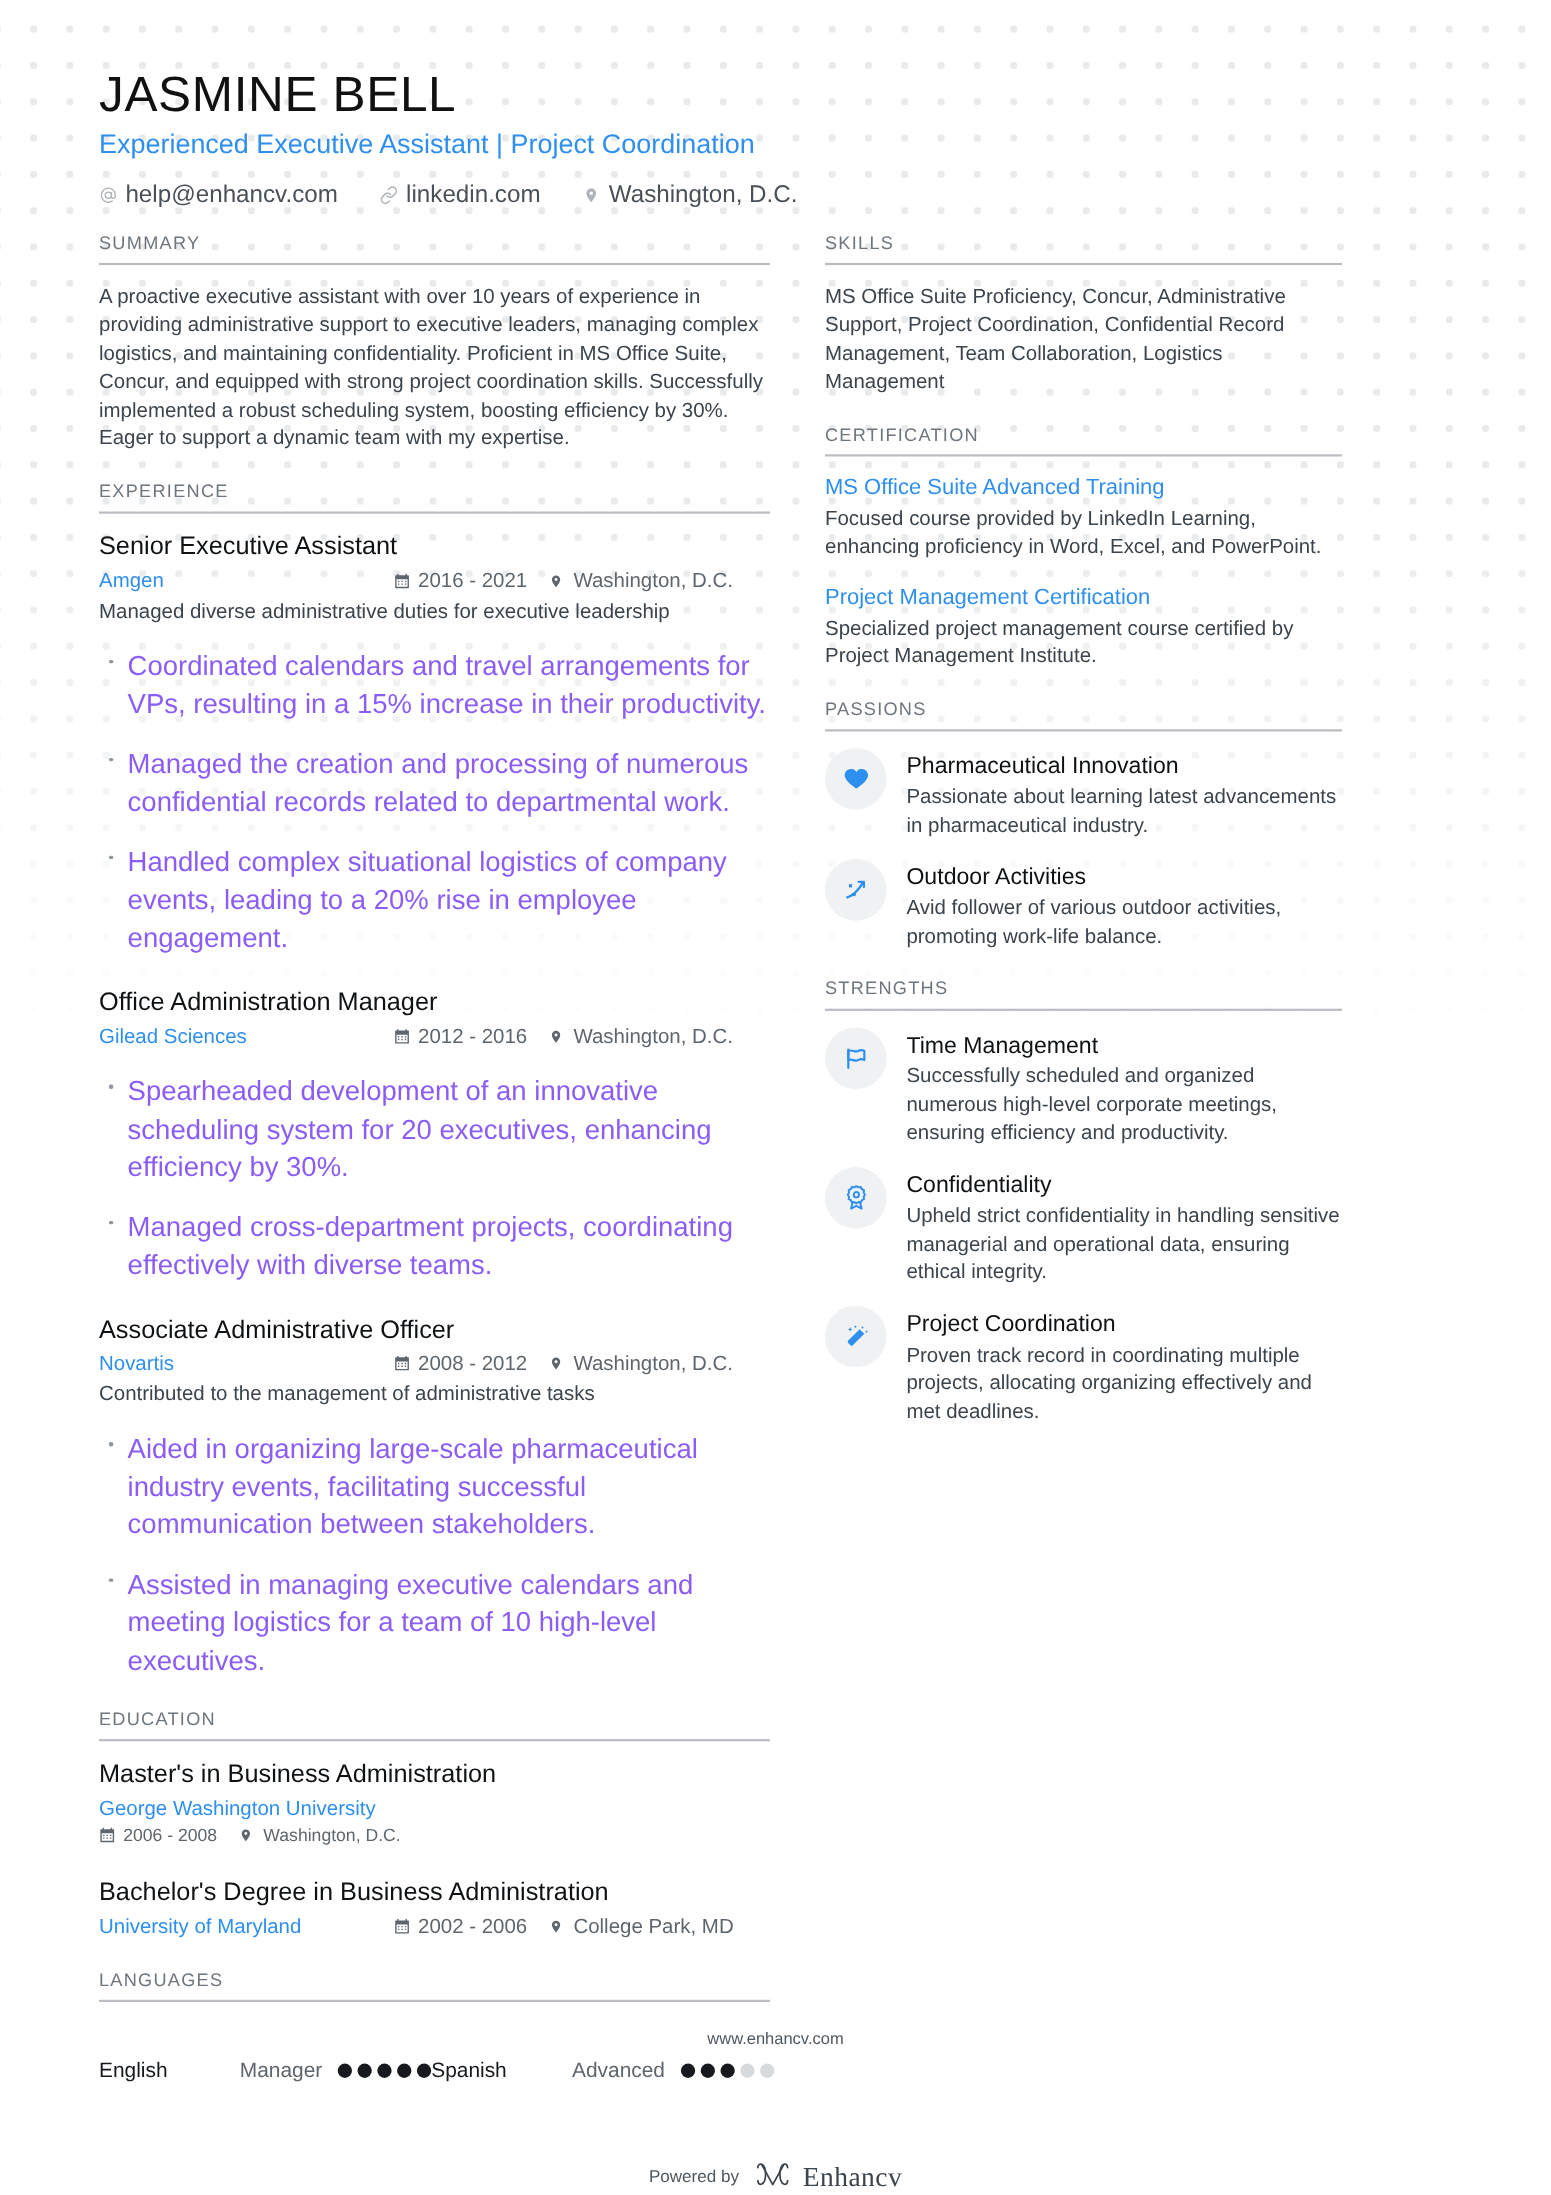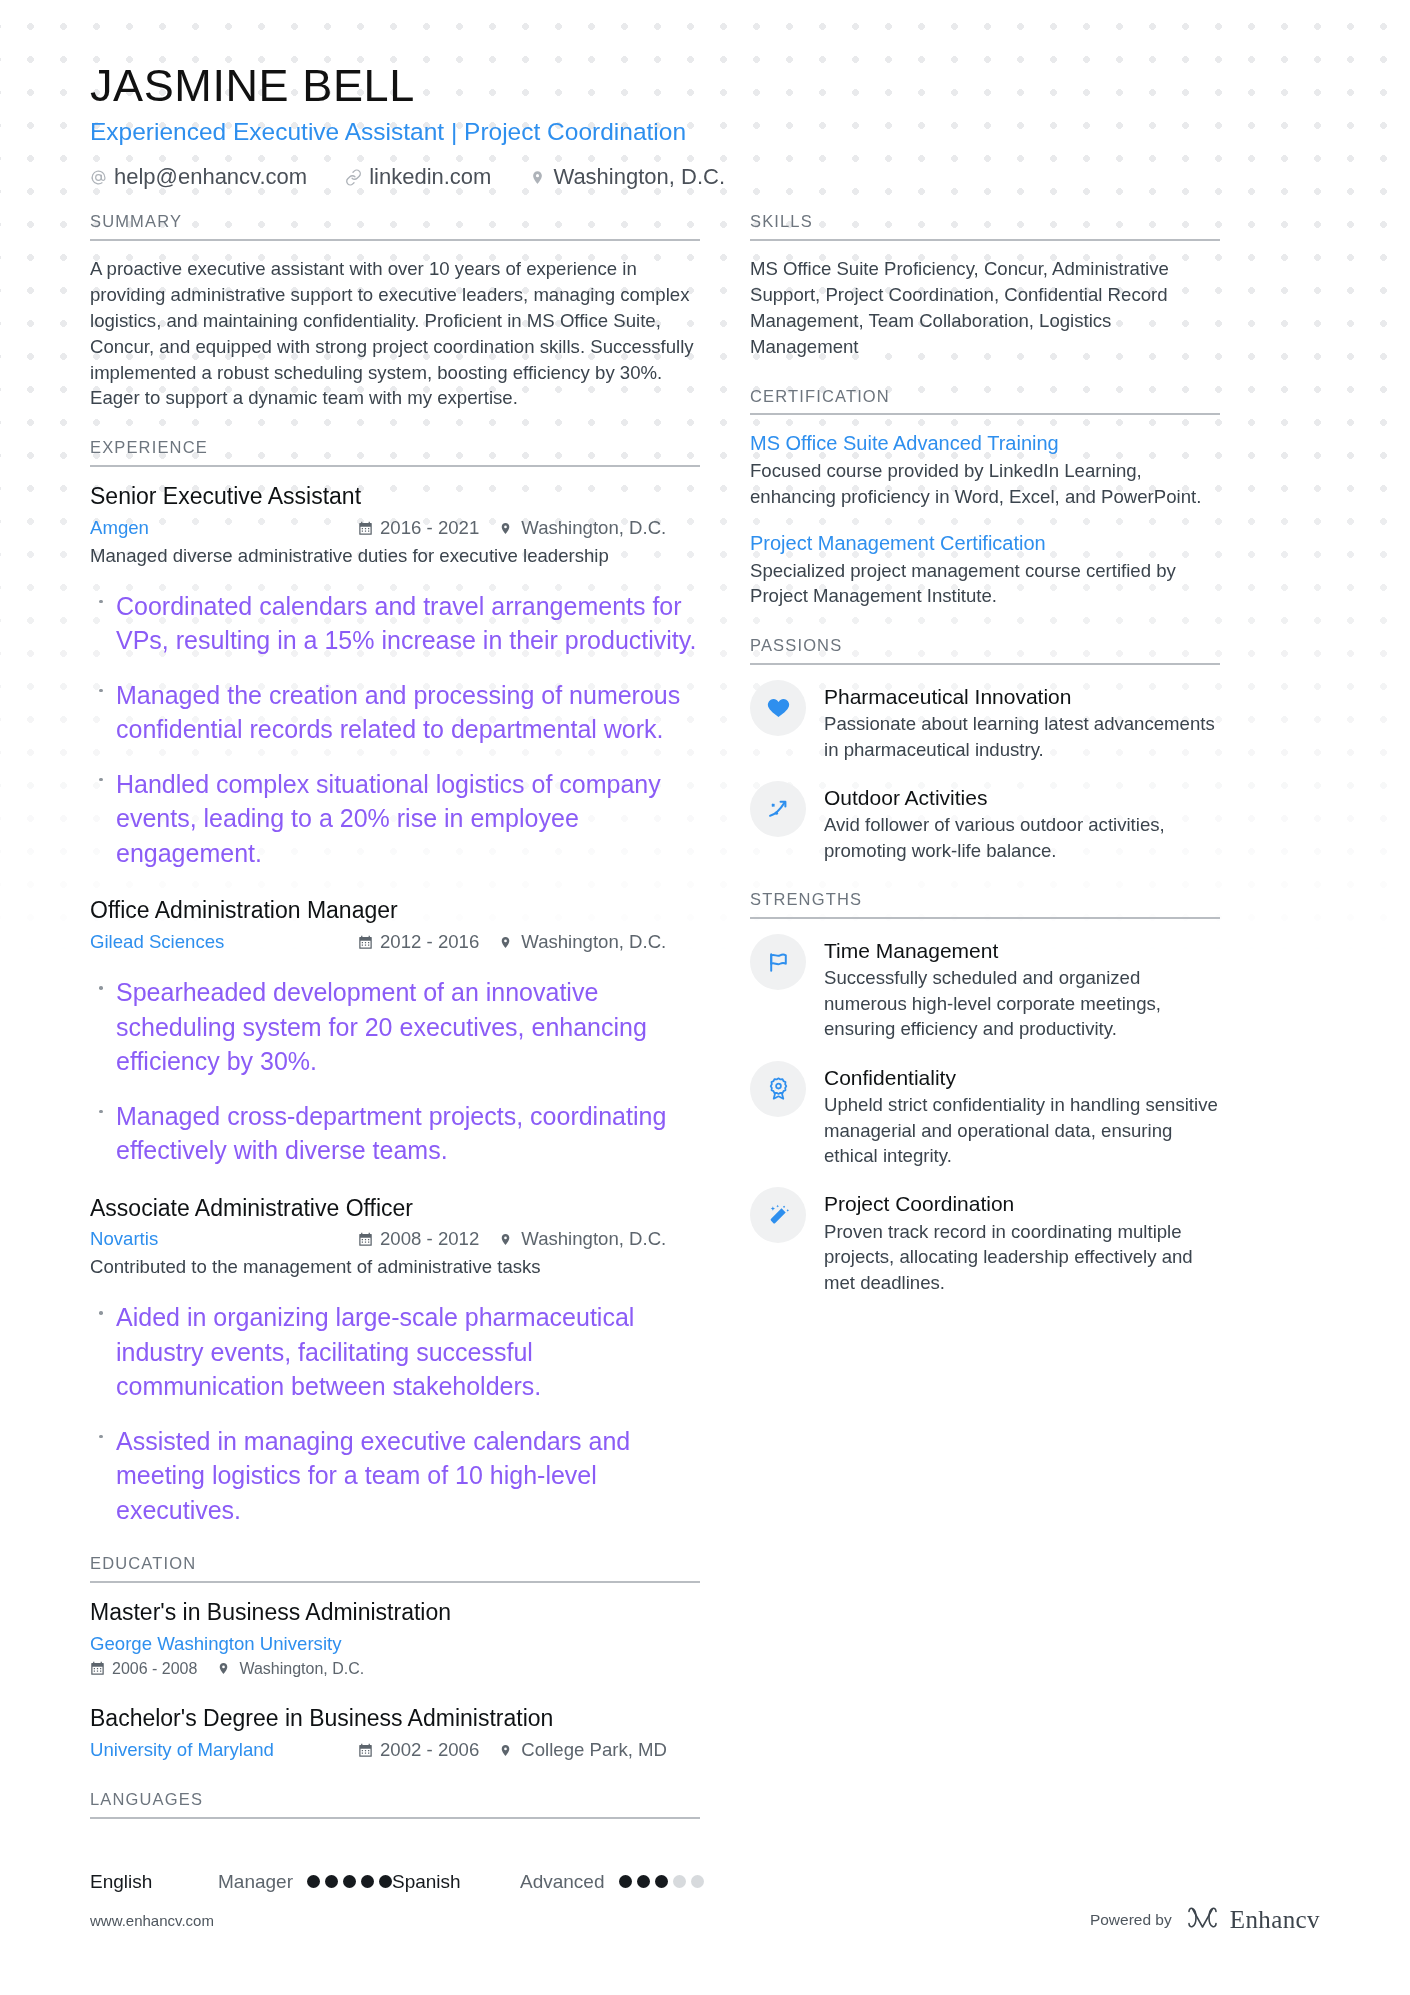--- a/index.html
+++ b/index.html
@@ -296,20 +296,21 @@
     position: absolute;
     left: 0;
     bottom: 0;
     width: 1410px;
     height: 150px;
     display: flex;
     align-items: center;
     justify-content: space-between;
     padding: 0 90px;
     z-index: 2;
+    flex-direction: column;
   }
   .footer-url {
     font-size: 15px;
     color: #4e565e;
   }
   .footer-right {
     display: flex;
     align-items: center;
     gap: 14px;
   }
@@ -666,21 +667,21 @@
               <div class="ps-icon">
                 <svg width="25" height="25" viewBox="0 0 24 24" fill="currentColor">
                   <path d="M14.9 5.1l4 4L8.9 19.1a1.4 1.4 0 0 1-2 0l-2-2a1.4 1.4 0 0 1 0-2L14.9 5.1z"></path>
                   <path d="M16.3 3.7l1.1-1.1 1 1-1.1 1.1zM19.8 7.2l1.1-1.1 1 1-1.1 1.1z" opacity="0.95"></path>
                   <path d="M6.6 3.2l.6 1.5 1.5.6-1.5.6-.6 1.5-.6-1.5-1.5-.6 1.5-.6z"></path>
                   <path d="M11.2 1.6l.4 1 1 .4-1 .4-.4 1-.4-1-1-.4 1-.4z"></path>
                 </svg>
               </div>
               <div class="ps-text">
                 <div class="ps-title">Project Coordination</div>
-                <div class="ps-desc">Proven track record in coordinating multiple projects, allocating leadership effectively and met deadlines.</div>
+                <div class="ps-desc">Proven track record in coordinating multiple projects, allocating organizing effectively and met deadlines.</div>
               </div>
             </div>
 
           </div>
         </div>
 
       </div>
 
     </div>
   </div>

